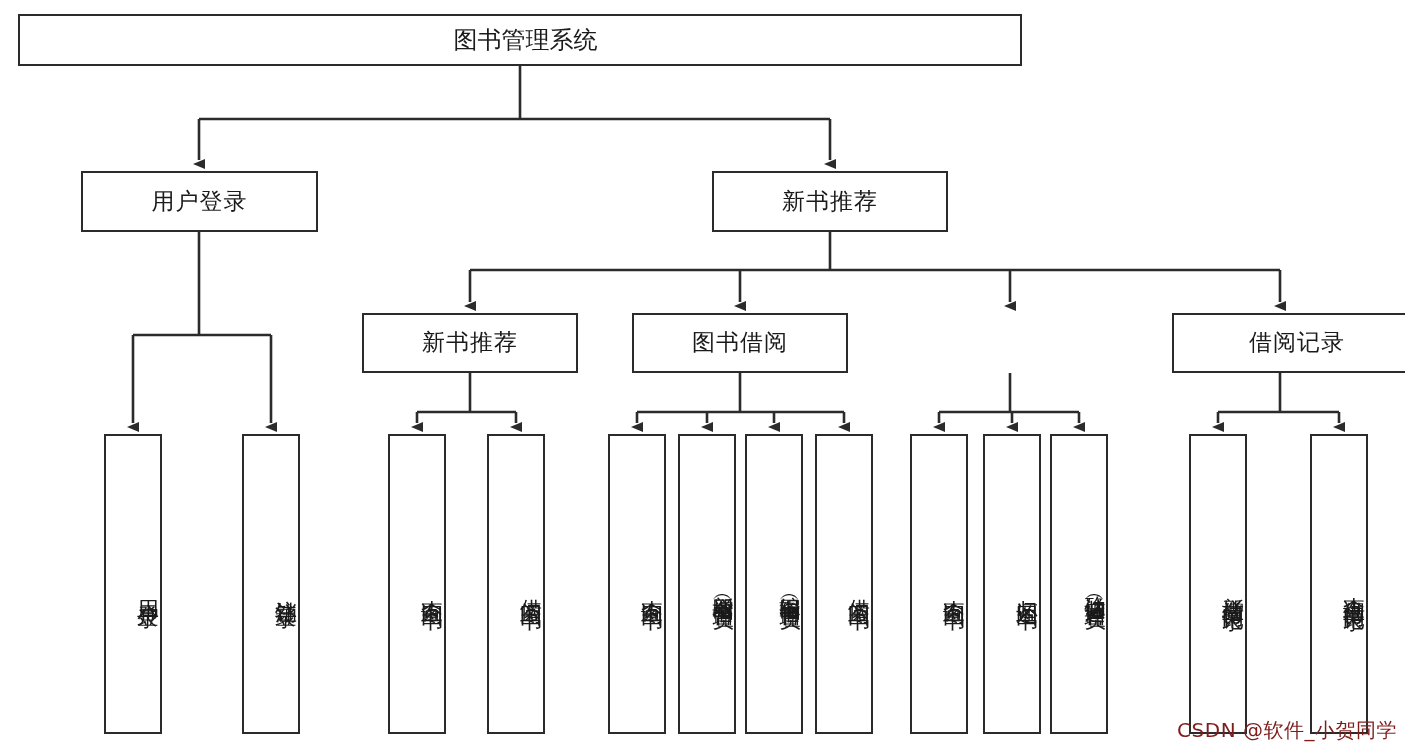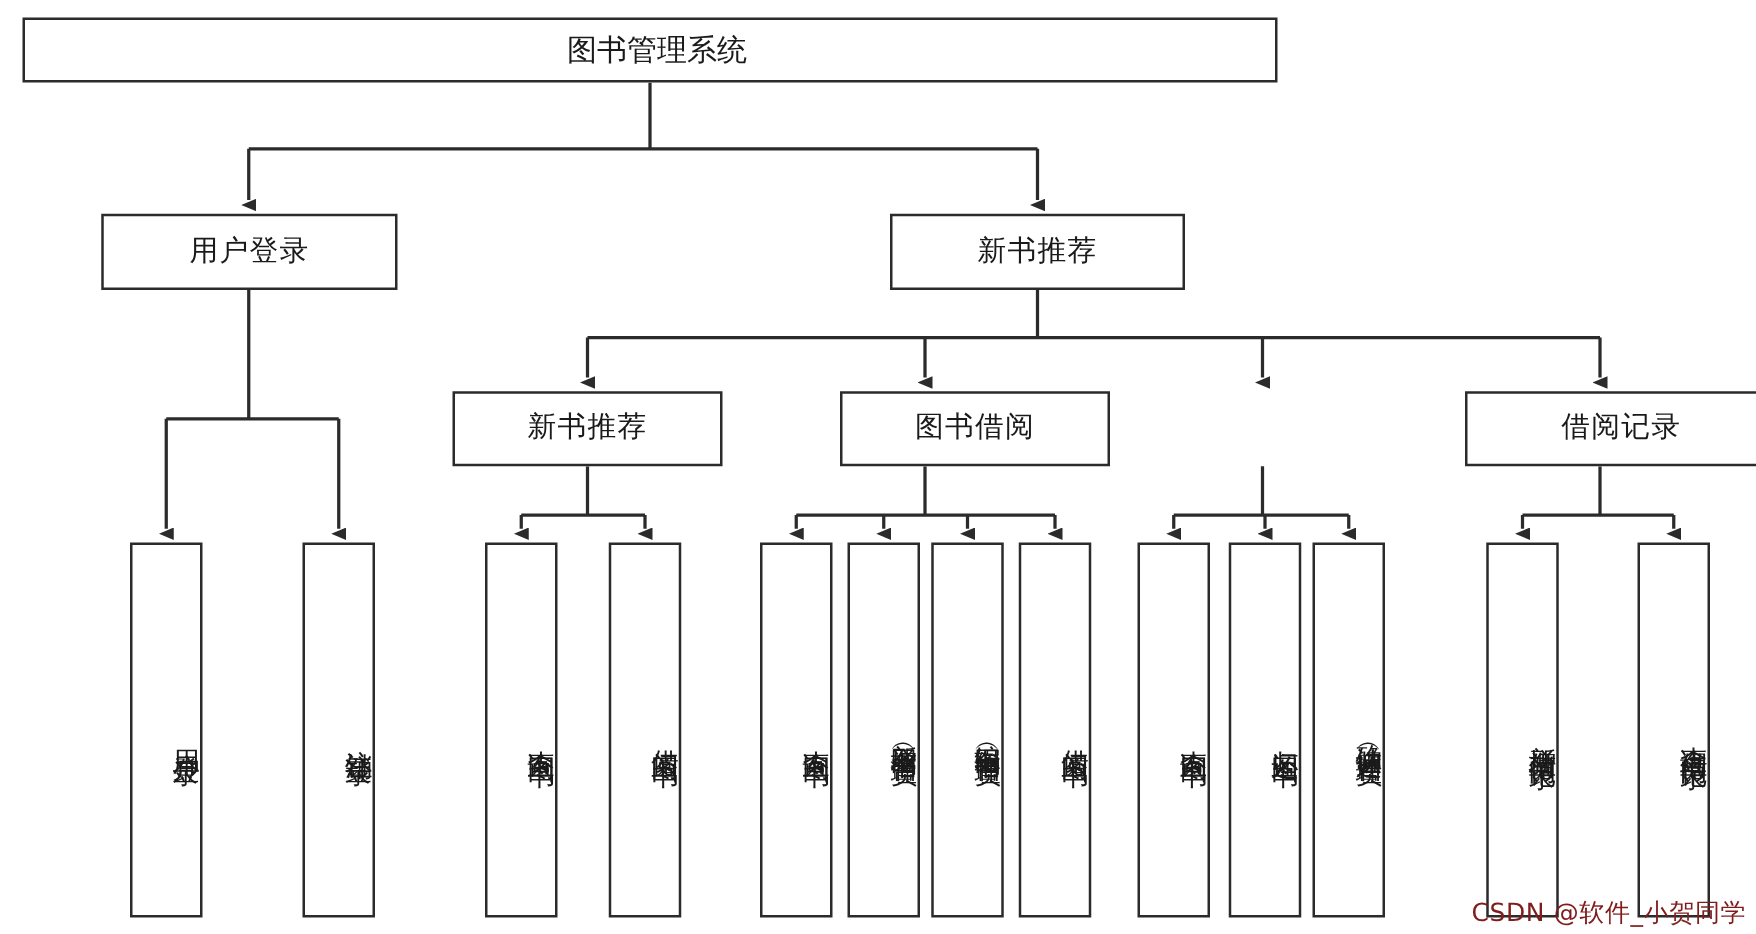--- a/index.html
+++ b/index.html
@@ -95,21 +95,21 @@
       <path d="M1339,412 L1339,423" marker-end="url(#arrow)"></path>
     </g>
   </svg>
 
   <div class="node root" style="left:18px;top:14px;width:1004px;height:52px;padding-left:11px;">图书管理系统</div>
 
   <div class="node h" style="left:81px;top:171px;width:237px;height:61px;">用户登录</div>
   <div class="node h" style="left:712px;top:171px;width:236px;height:61px;">新书推荐</div>
 
   <div class="node h" style="left:362px;top:313px;width:216px;height:60px;">新书推荐</div>
-  <div class="node h" style="left:632px;top:313px;width:216px;height:60px;margin-left:40px;">图书借阅</div>
+  <div class="node h" style="left:632px;top:313px;width:216px;height:60px;">图书借阅</div>
   <div class="node h" style="left:1172px;top:313px;width:250px;height:60px;">借阅记录</div>
 
   <div class="node leaf" style="left:104px;top:434px;width:58px;height:300px;">用户登录</div>
   <div class="node leaf" style="left:242px;top:434px;width:58px;height:300px;">注销登录</div>
   <div class="node leaf" style="left:388px;top:434px;width:58px;height:300px;">查询图书</div>
   <div class="node leaf" style="left:487px;top:434px;width:58px;height:300px;">借阅图书</div>
   <div class="node leaf" style="left:608px;top:434px;width:58px;height:300px;">查询图书</div>
   <div class="node leaf tall" style="left:678px;top:434px;width:58px;height:300px;">新增图书（管理员）</div>
   <div class="node leaf tall" style="left:745px;top:434px;width:58px;height:300px;">编辑图书（管理员）</div>
   <div class="node leaf" style="left:815px;top:434px;width:58px;height:300px;">借阅图书</div>

